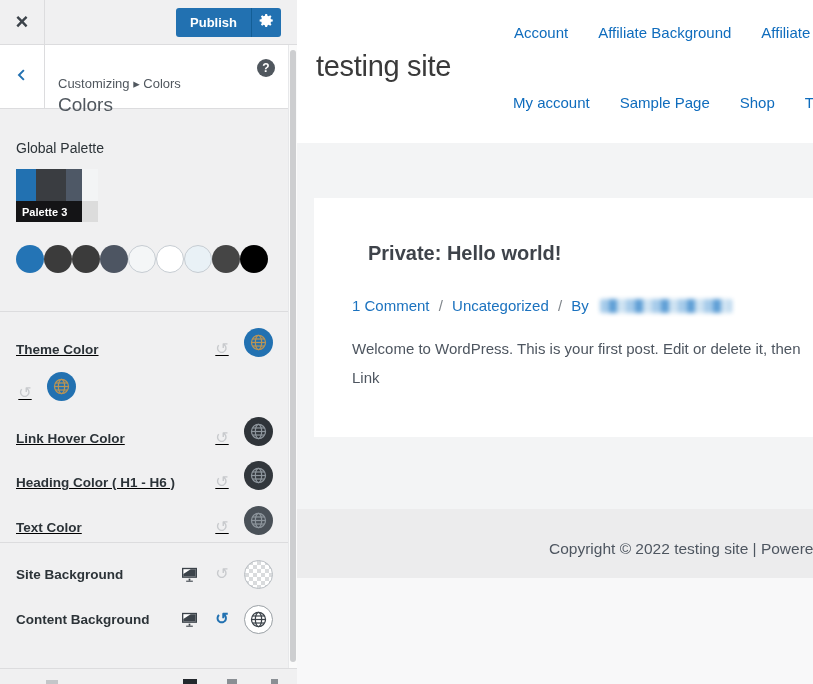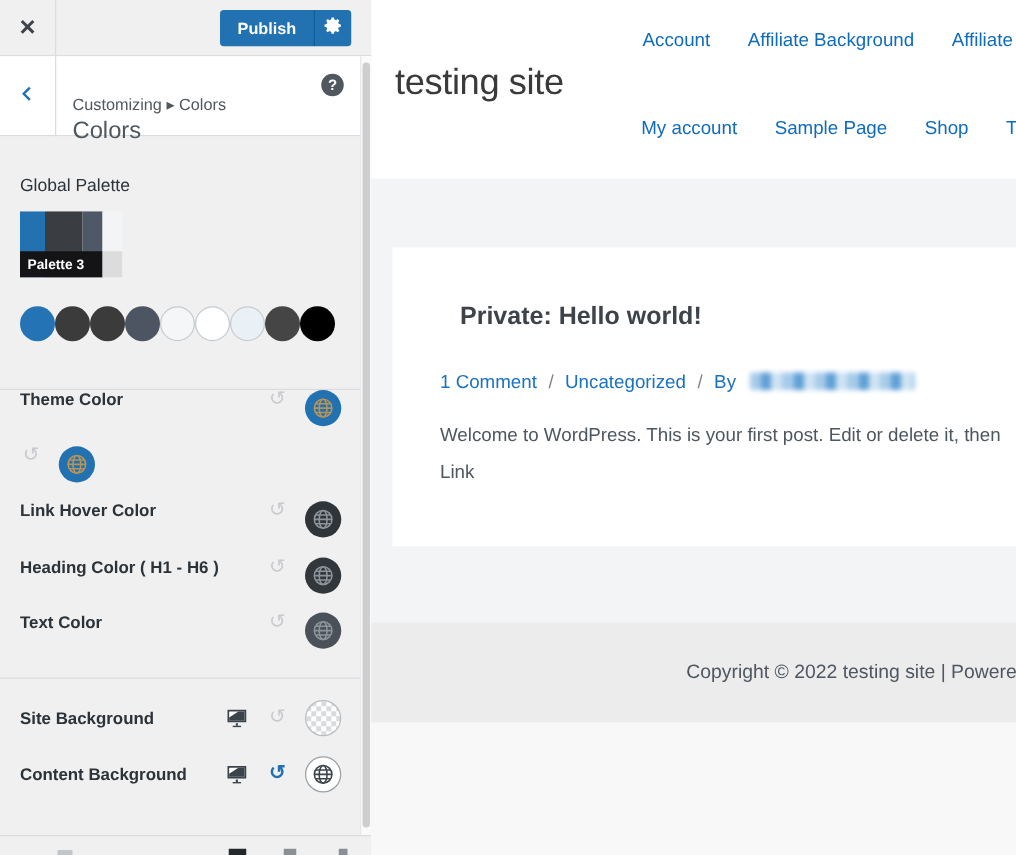--- a/index.html
+++ b/index.html
@@ -55,21 +55,21 @@
                   font-weight:bold; display:flex; align-items:center;
                   padding-left:6px; white-space:nowrap; }
   .palette-tail { width:16px; }
 
   .swatch-row { margin-top:23px; display:flex; }
   .swatch { width:28px; height:28px; border-radius:50%; cursor:pointer; }
   .swatch.lite { border:1px solid #c6ccd2; }
 
   .divider { height:1px; background:#dcdcde; margin:0 -16px; }
   .div-1 { margin-top:38px; }
-  .control-row { height:44.5px; display:flex; align-items:flex-start; }
+  .control-row { height:44.5px; display:flex; align-items:flex-end;text-decoration:underline; }
   .control-label { flex:1; font-size:13.5px; font-weight:600; color:#2c3338; }
   .reset { width:18px; text-align:center; font-size:16px; color:#c8cacd;
            margin-right:13px; cursor:pointer; line-height:1; }
   .reset.active { color:#2271b1; font-weight:bold; }
   .monitor { width:20px; margin-right:12px; cursor:pointer; display:flex; }
   .monitor svg { width:17px; height:15px; }
   .color-circle { width:29px; height:29px; border-radius:50%; display:flex;
                   align-items:center; justify-content:center; cursor:pointer; }
   .color-circle svg { width:19px; height:19px; }
   .g-gold g { stroke:#b99455; } .g-lite g { stroke:#8d959c; } .g-dark g { stroke:#3c434a; }
@@ -113,21 +113,21 @@
   .post-meta { position:absolute; left:38px; top:99px; font-size:15px;
                white-space:nowrap; }
   .meta-link { color:#1b72bf; cursor:pointer; }
   .meta-sep { color:#7f858b; margin:0 5px; }
   .meta-by { color:#1b72bf; }
   .blur-name { display:inline-block; width:132px; height:14px; margin-left:7px;
                vertical-align:-2px; border-radius:2px; filter:blur(2px);
                background:repeating-linear-gradient(90deg,#a6cbea 0 9px,#5f9fd6 9px 17px,#cfe3f2 17px 26px); }
   .post-body { position:absolute; left:38px; top:136px; font-size:15px;
                color:#4e5660; line-height:29px; white-space:nowrap; }
-  .footer-band { position:absolute; left:0; top:355px; width:516px; height:80px;
+  .footer-band { position:absolute; left:0; top:366px; width:516px; height:80px;
                  background:#ececed; }
   .footer-text { position:absolute; left:252px; top:31px; font-size:15.5px;
                  color:#4e5660; white-space:nowrap; }
   .lower-area { position:absolute; left:0; top:435px; width:516px; height:106px;
                 background:#f8f8f9; }
 </style>
 </head>
 <body>
 
 <div class="stage">

